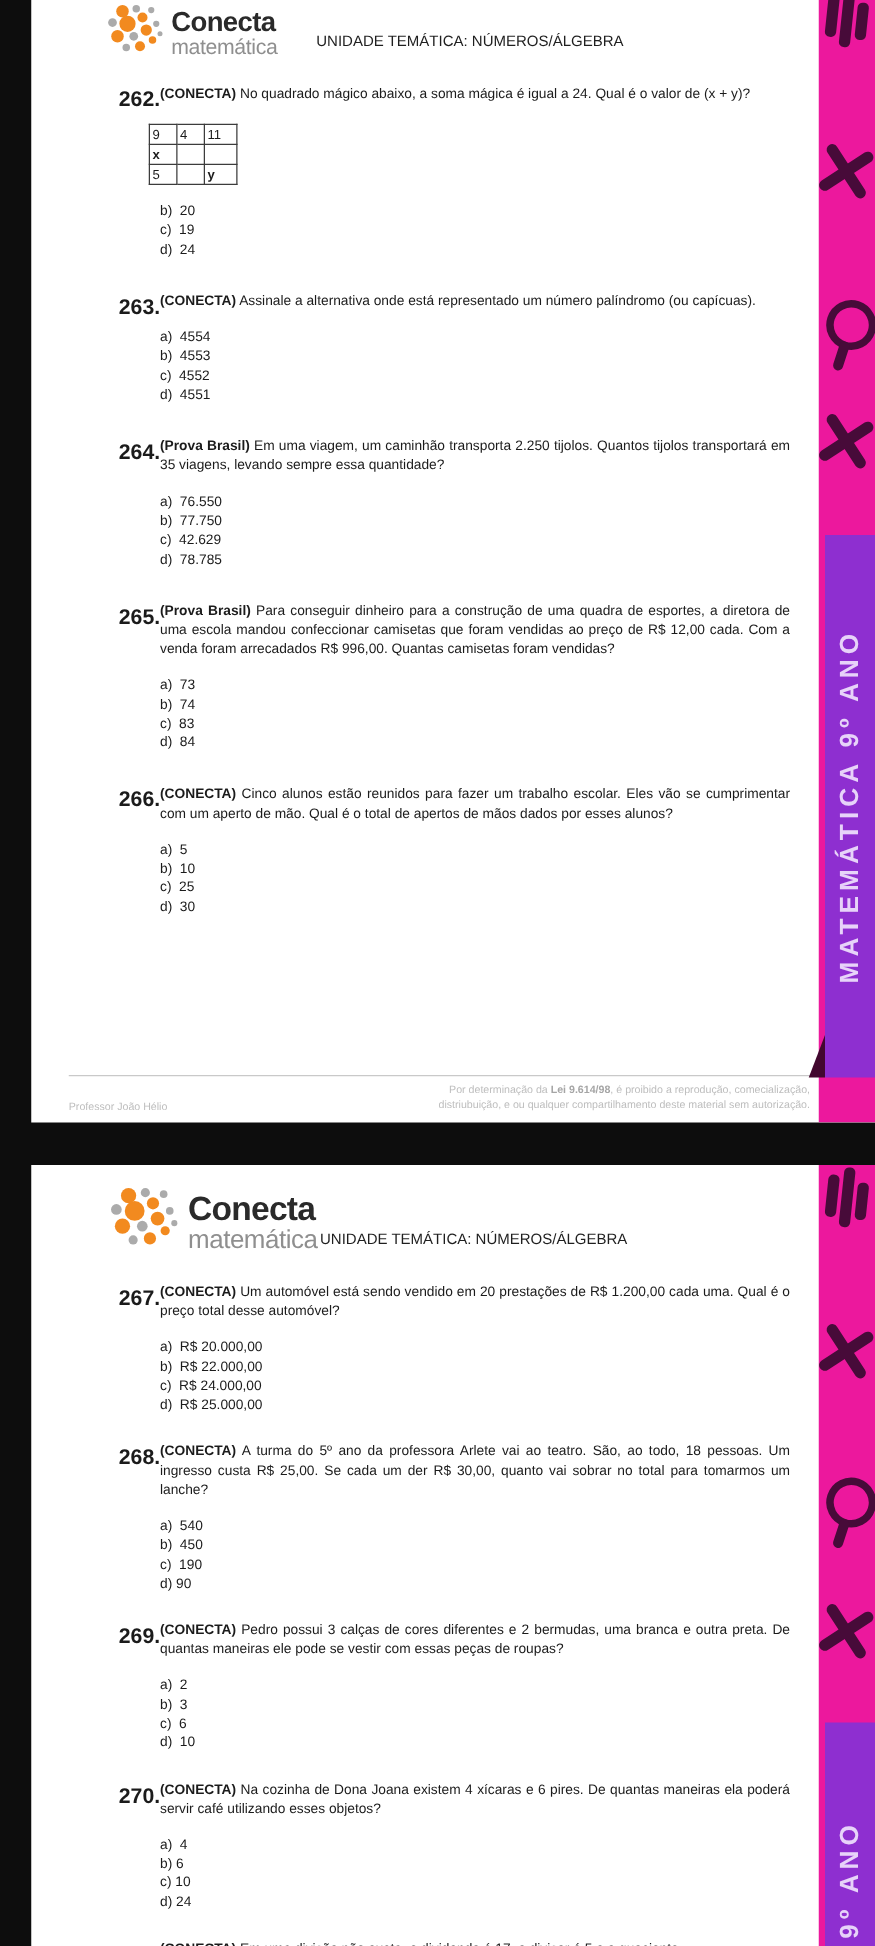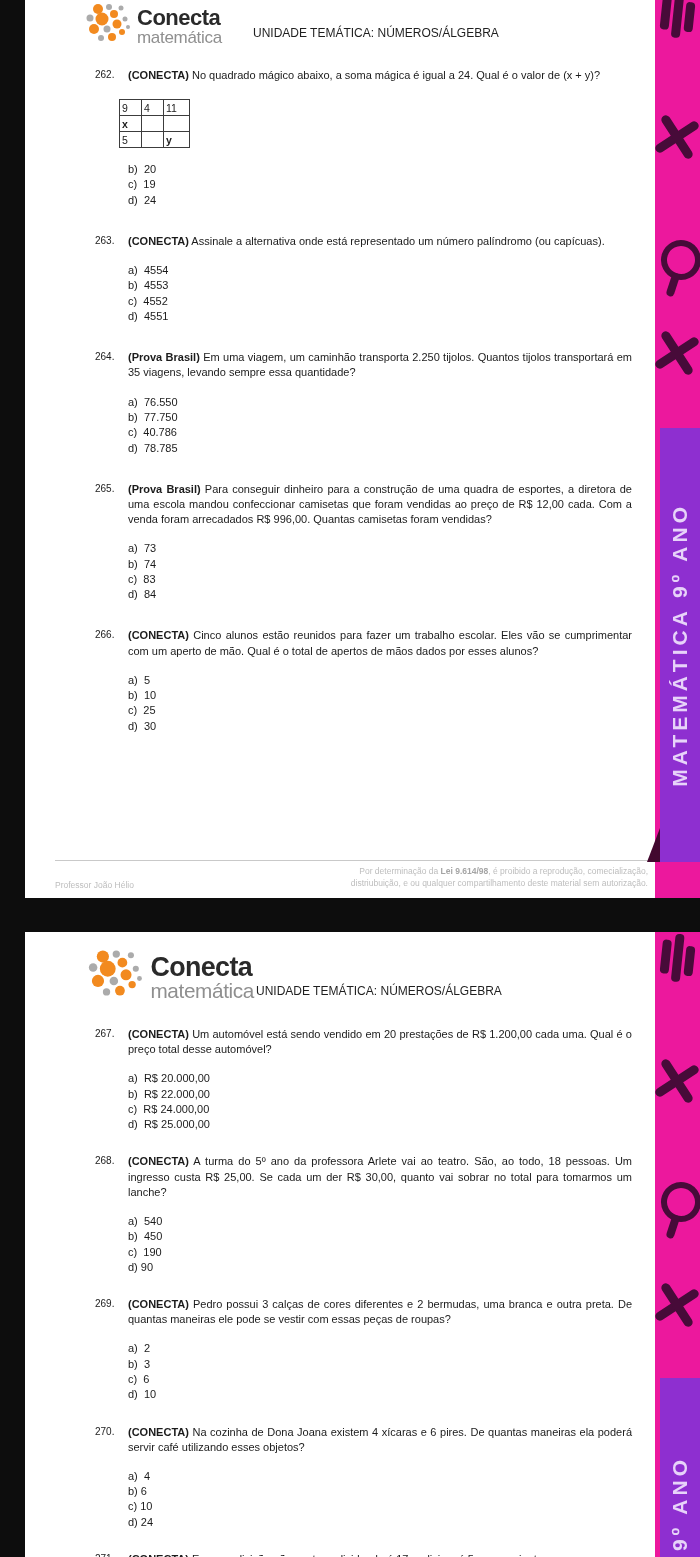--- a/index.html
+++ b/index.html
@@ -27,21 +27,21 @@
   .unit-header{position:absolute;font-size:12px;color:#1f1f1f;}
   #page1 .unit-header{top:26px;left:228px;}
   #page2 .unit-header{top:52px;left:231px;}
 
   
   .content{position:absolute;left:70px;width:537px;}
   #page1 .content{top:68px;}
   #page2 .content{top:95px;}
   .q{display:flex;margin-bottom:26px;}
   #page2 .q{margin-bottom:22px;justify-content:flex-end;}
-  .qnum{flex:none;width:33px;font-size:10px;line-height:1.38;}
+  .qnum{flex:none;width:33px;font-size:17px;line-height:1.38;font-weight:bold;}
   .qbody{flex:1;min-width:0;}
   .qtext{margin:0;font-size:11px;line-height:1.38;text-align:justify;}
   .qtag{font-weight:bold;}
   .options{margin-top:14px;}
   .option{font-size:11px;line-height:1.39;white-space:pre-wrap;}
 
   
   .magic-square{border-collapse:collapse;margin:16px 0 0 -9px;}
   .magic-square td{border:1px solid #3c3c3c;width:19px;height:15px;font-size:10.5px;padding:0 0 0 2px;vertical-align:middle;}
   .magic-square td:last-child{width:23px;}
@@ -158,21 +158,21 @@
         </div>
       </div>
 
       <div class="q">
         <div class="qnum">264.</div>
         <div class="qbody">
           <p class="qtext"><b class="qtag">(Prova Brasil)</b> <span>Em uma viagem, um caminhão transporta 2.250 tijolos. Quantos tijolos transportará em 35 viagens, levando sempre essa quantidade?</span></p>
           <div class="options">
             <div class="option">a)  76.550</div>
             <div class="option">b)  77.750</div>
-            <div class="option">c)  40.786</div>
+            <div class="option">c)  42.629</div>
             <div class="option">d)  78.785</div>
           </div>
         </div>
       </div>
 
       <div class="q">
         <div class="qnum">265.</div>
         <div class="qbody">
           <p class="qtext"><b class="qtag">(Prova Brasil)</b> <span>Para conseguir dinheiro para a construção de uma quadra de esportes, a diretora de uma escola mandou confeccionar camisetas que foram vendidas ao preço de R$ 12,00 cada. Com a venda foram arrecadados R$ 996,00. Quantas camisetas foram vendidas?</span></p>
           <div class="options">

